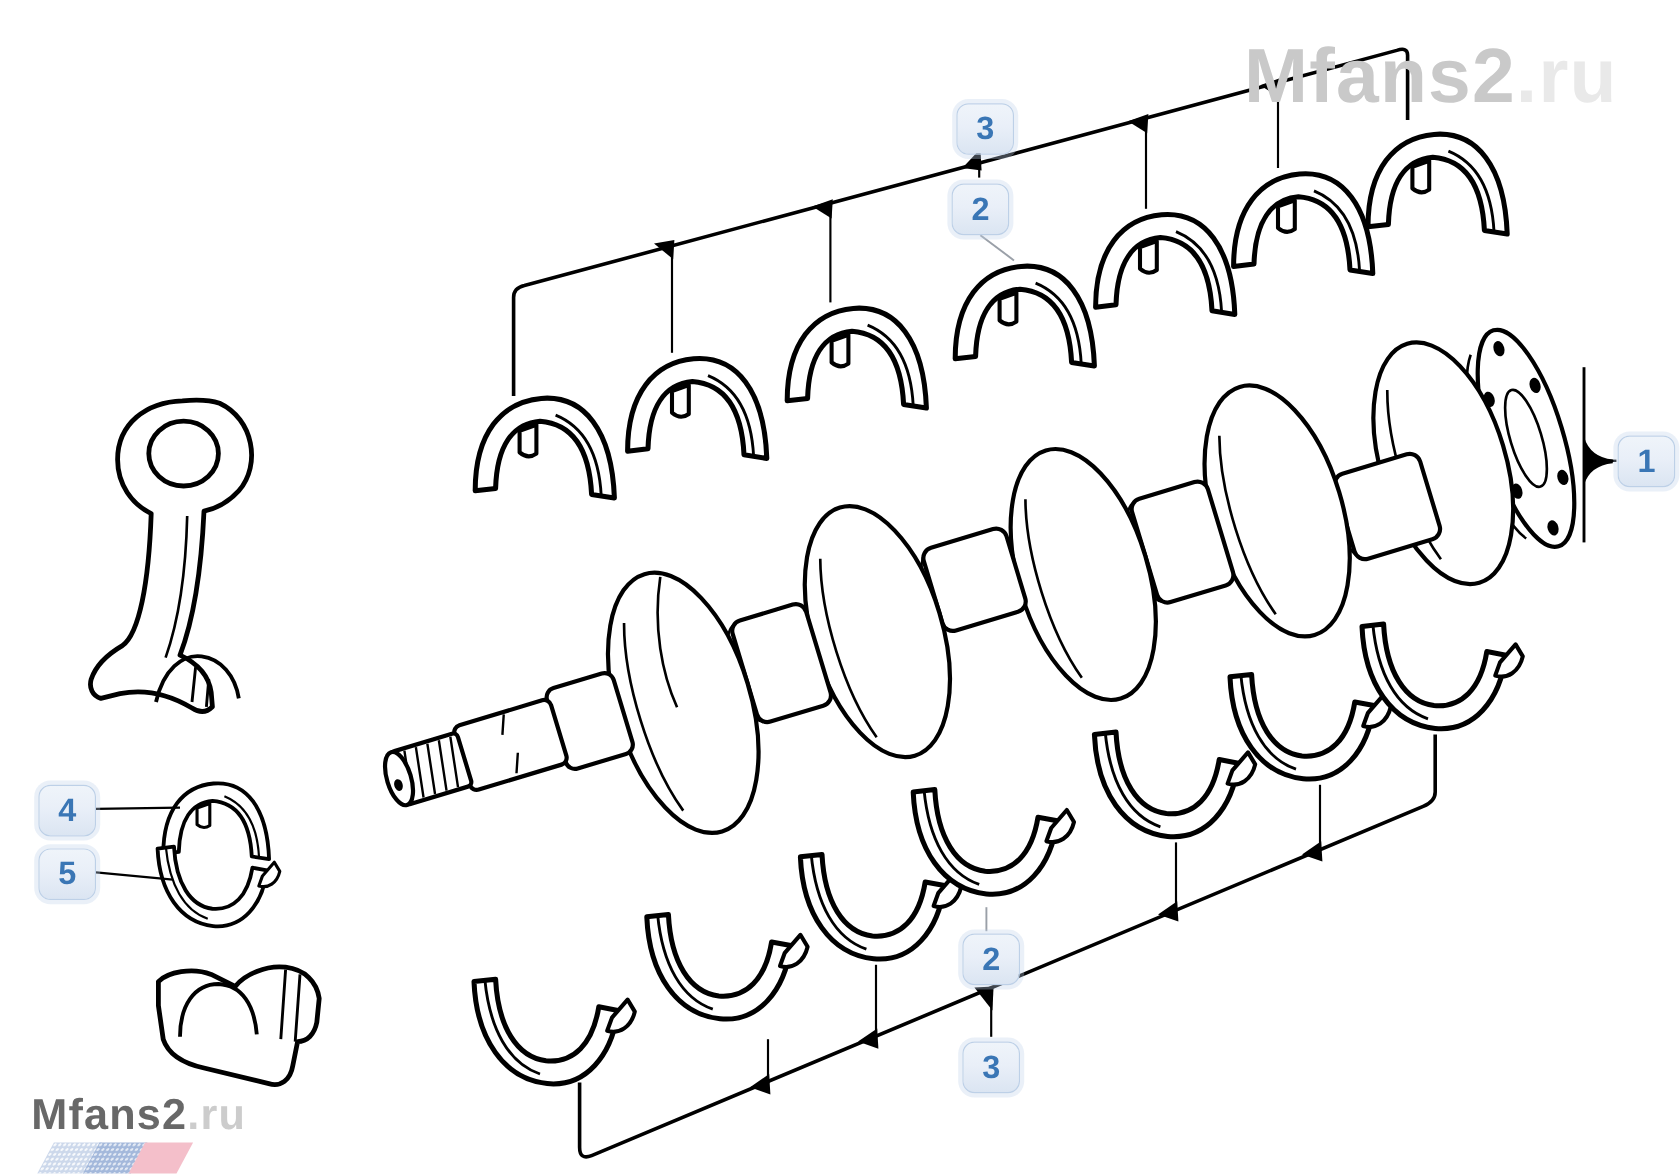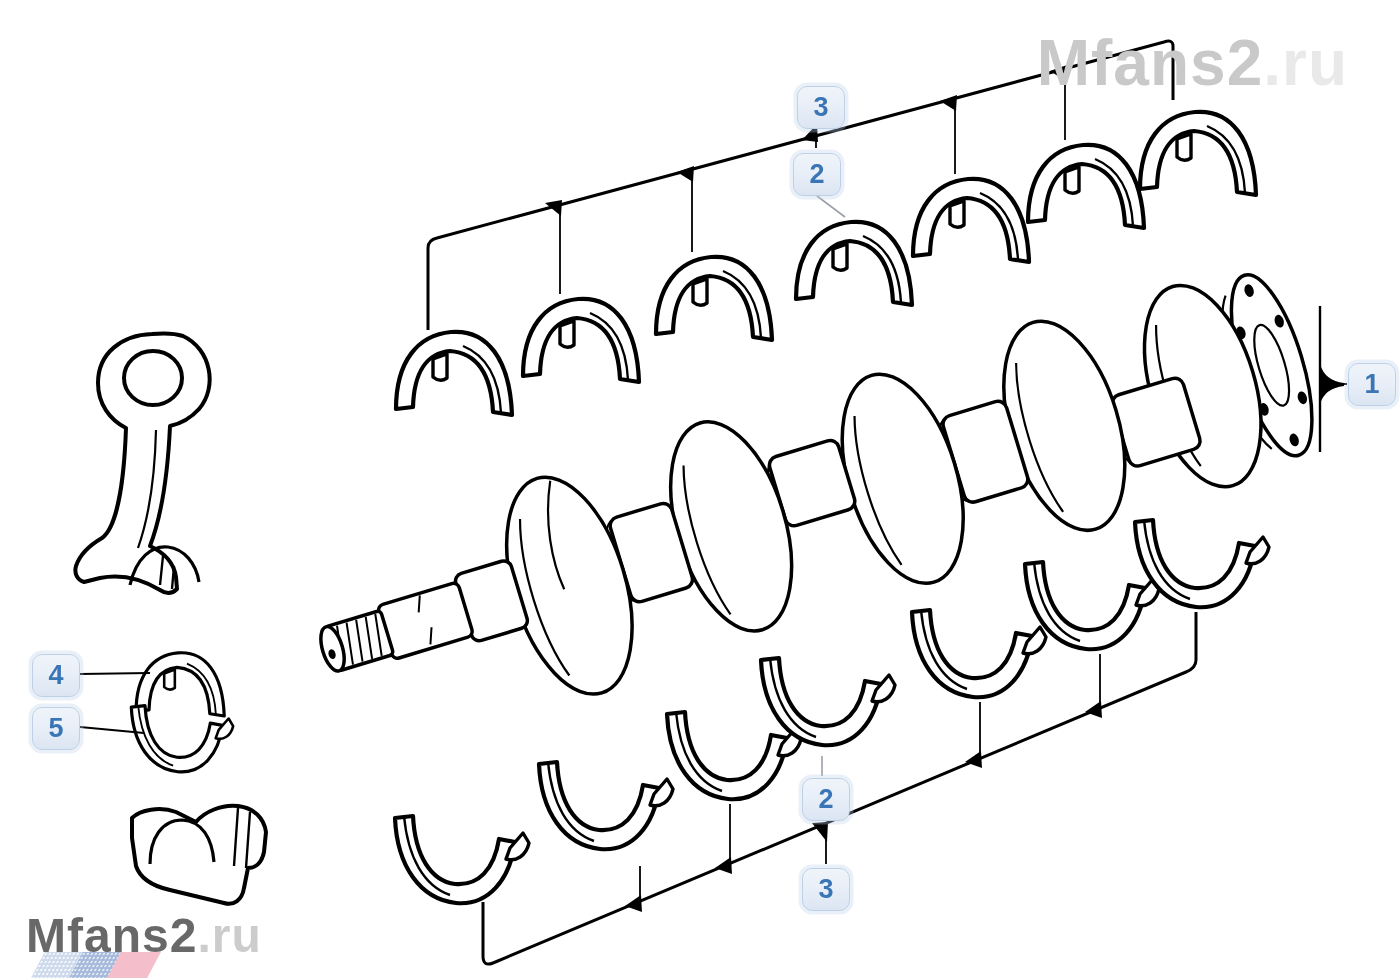--- a/index.html
+++ b/index.html
@@ -18,21 +18,21 @@
   html,body{margin:0;padding:0;background:#fff;}
   .stage{
     position:relative;width:1400px;height:980px;background:#fff;overflow:hidden;
     font-family:"Liberation Sans",sans-serif;
   }
   .stage svg{position:absolute;left:0;top:0;}
   
   .wm{position:absolute;font-weight:bold;letter-spacing:1px;user-select:none;white-space:nowrap;z-index:1;}
   .wm-tr{right:52px;top:26px;font-size:64px;color:var(--watermark-top);}
   .wm-tr .wm-suf{color:var(--watermark-top-suffix);}
-  .wm-bl{left:26px;top:908px;font-size:48px;color:var(--watermark-bottom);}
+  .wm-bl{left:26px;top:908px;font-size:36px;color:var(--watermark-bottom);}
   .wm-bl .wm-suf{color:var(--watermark-bottom-suffix);}
   
   .flag{position:absolute;left:38px;top:952px;width:116px;height:26px;z-index:1;}
   .flag i{position:absolute;top:0;height:26px;width:40px;transform:skewX(-28deg);}
   .flag .s1{left:0;background-color:var(--flag-stripe-1);
     background-image:radial-gradient(circle,rgba(255,255,255,.85) 1px,transparent 1.4px);background-size:4px 4px;}
   .flag .s2{left:38px;background-color:var(--flag-stripe-2);
     background-image:radial-gradient(circle,rgba(255,255,255,.7) 1px,transparent 1.4px);background-size:4px 4px;}
   .flag .s3{left:76px;background-color:var(--flag-stripe-3);}
   

